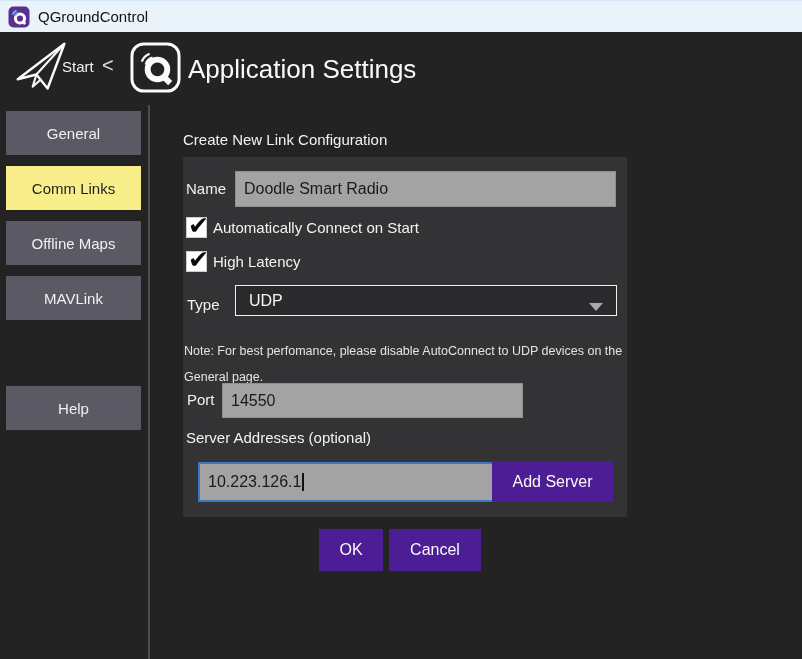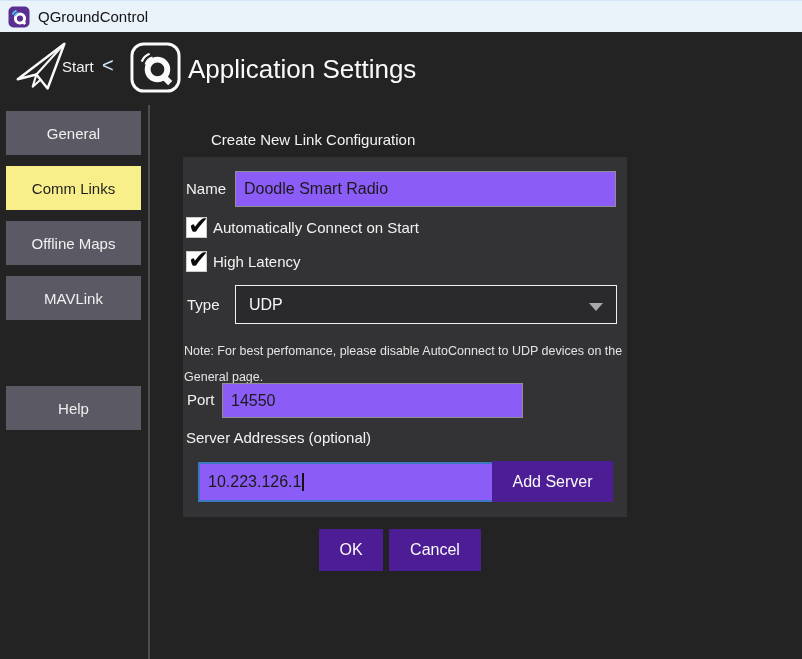--- a/index.html
+++ b/index.html
@@ -19,39 +19,39 @@
   .page-title { position:absolute; left:188px; top:22px; font-size:26px; color:#fafafa; }
 
   
   .side-btn { position:absolute; left:6px; width:135px; height:44px; background:#5b5964;
     color:#f0f0f0; font-size:15px; display:flex; align-items:center; justify-content:center;
     cursor:default; }
   .side-btn.selected { background:#f8ef8a; color:#1f1f1f; }
   .side-divider { position:absolute; left:148px; top:73px; width:2px; height:554px; background:#4c4c52; }
 
   
-  .section-title { position:absolute; left:183px; top:99px; font-size:15px; color:#f2f2f2;margin-left:28px; }
+  .section-title { position:absolute; left:183px; top:99px; font-size:15px; color:#f2f2f2; }
   .panel { position:absolute; left:183px; top:125px; width:444px; height:360px; background:#333336; }
 
   .lbl { position:absolute; font-size:15px; color:#f2f2f2; }
-  .txtbox { position:absolute; background:#8b5cf6; border:1px solid #8f8f8f; font-size:16px;
+  .txtbox { position:absolute; background:#a3a3a3; border:1px solid #8f8f8f; font-size:16px;
     color:#1a1a1a; padding:0 8px; font-family:"Liberation Sans","DejaVu Sans",sans-serif; }
   .name-label { left:3px; top:23px; }
   .name-input { left:52px; top:14px; width:381px; height:36px; }
 
   .chkrow { position:absolute; left:3px; display:flex; align-items:center; }
   .chkrow .box { width:21px; height:21px; background:#fff; border:1px solid #ccc;
     position:relative; overflow:visible; flex:none; }
   .chkrow .box .tick { position:absolute; left:1px; top:-7px; font-size:25px; color:#0a0a0a; }
   .chkrow .clabel { margin-left:6px; font-size:15px; color:#f2f2f2; }
   .chk-auto { top:60px; }
   .chk-lat  { top:94px; }
 
   .type-label { left:4px; top:139px; }
-  .combo { position:absolute; left:52px; top:128px; width:382px; height:39px; background:#2a2a2d;
+  .combo { position:absolute; left:52px; top:128px; width:382px; height:31px; background:#2a2a2d;
     border:1px solid #f0f0f0; display:flex; align-items:center; }
   .combo .value { margin-left:13px; font-size:16px; color:#f5f5f5; }
   .combo .arrow { position:absolute; right:13px; top:17px; width:0; height:0;
     border-left:7px solid transparent; border-right:7px solid transparent;
     border-top:8px solid #a9a9ad; }
 
   .note { position:absolute; left:1px; top:181px; width:443px; font-size:12.5px;
     line-height:26px; color:#e4e4e4; }
 
   .port-label { left:4px; top:234px; }

